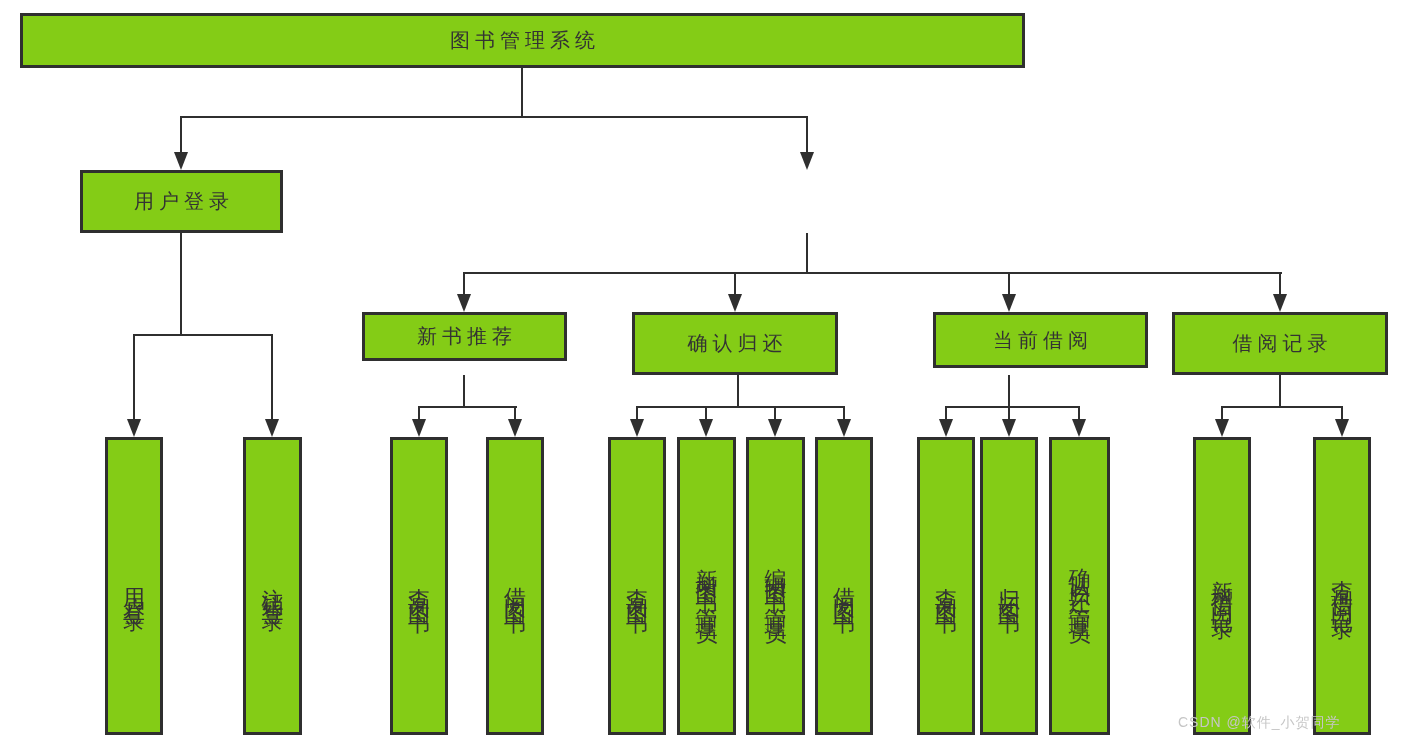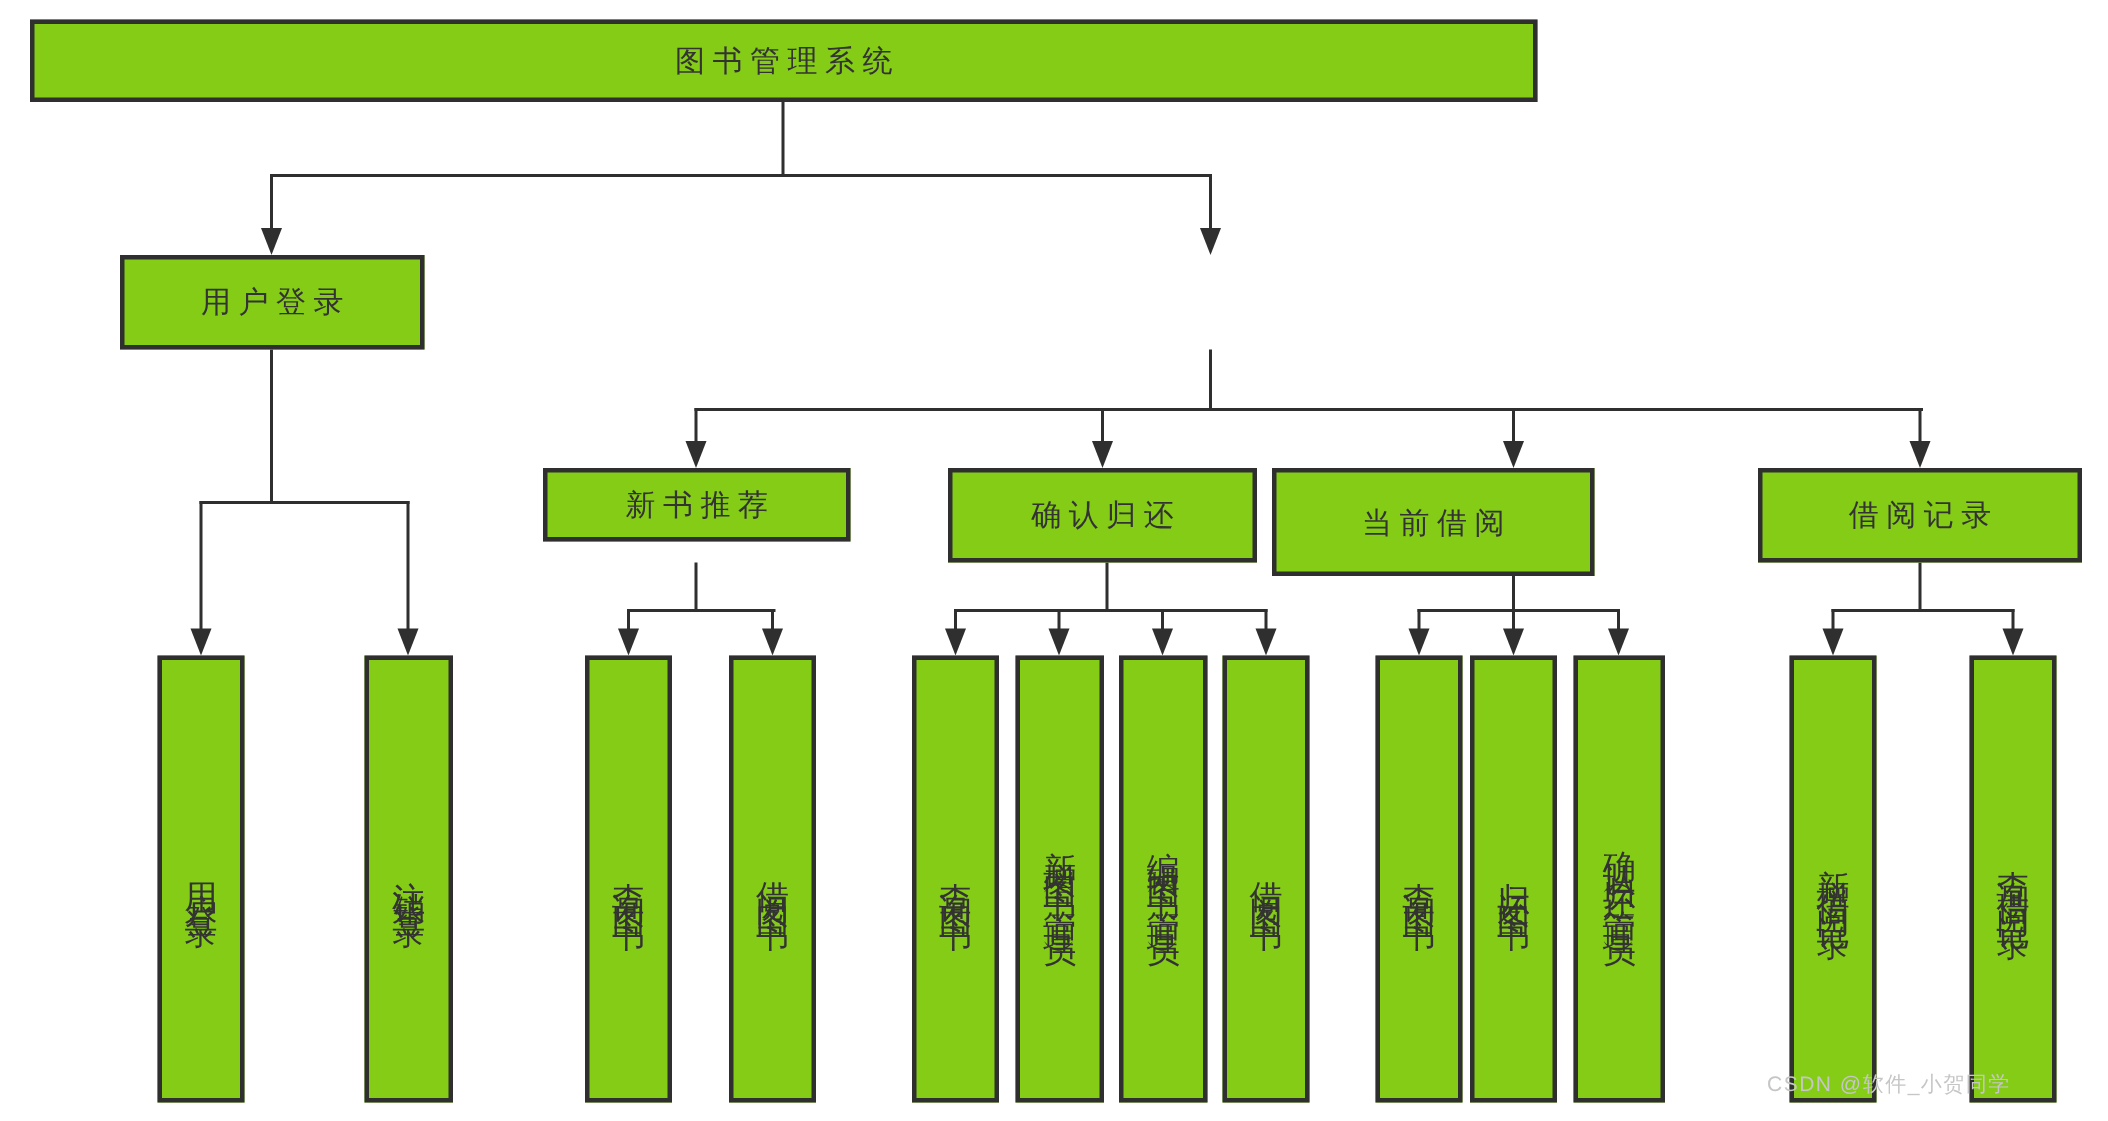--- a/index.html
+++ b/index.html
@@ -126,21 +126,21 @@
   <div class="node" style="left:80px;top:170px;width:203px;height:63px">
     <span class="hlabel">用户登录</span>
   </div>
 
   <div class="node" style="left:362px;top:312px;width:205px;height:49px">
     <span class="hlabel">新书推荐</span>
   </div>
   <div class="node" style="left:632px;top:312px;width:206px;height:63px">
     <span class="hlabel">确认归还</span>
   </div>
-  <div class="node" style="left:848px;top:312px;width:215px;height:72px">
+  <div class="node" style="left:933px;top:312px;width:215px;height:56px">
     <span class="hlabel">当前借阅</span>
   </div>
   <div class="node" style="left:1172px;top:312px;width:216px;height:63px">
     <span class="hlabel">借阅记录</span>
   </div>
 
   <div class="node" style="left:105px;top:437px;width:58px;height:298px">
     <span class="vtext">用户登录</span>
   </div>
   <div class="node" style="left:243px;top:437px;width:59px;height:298px">

